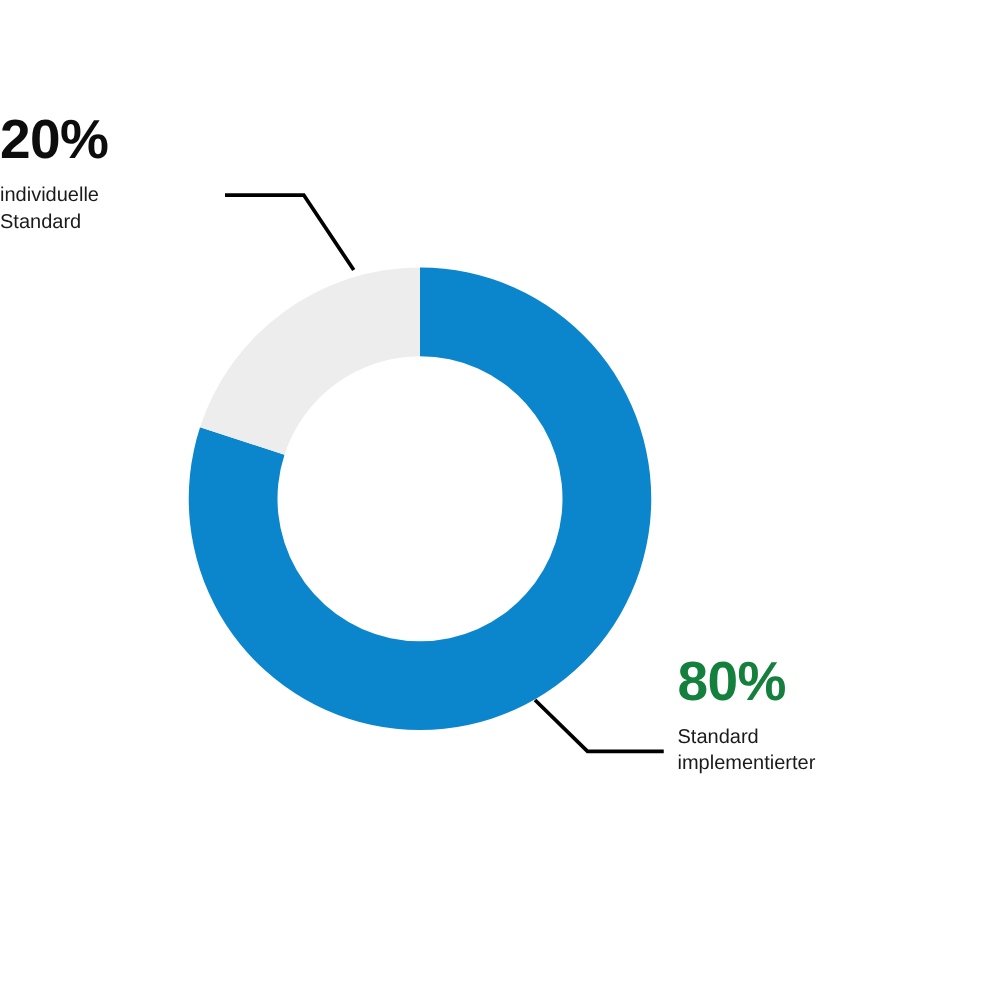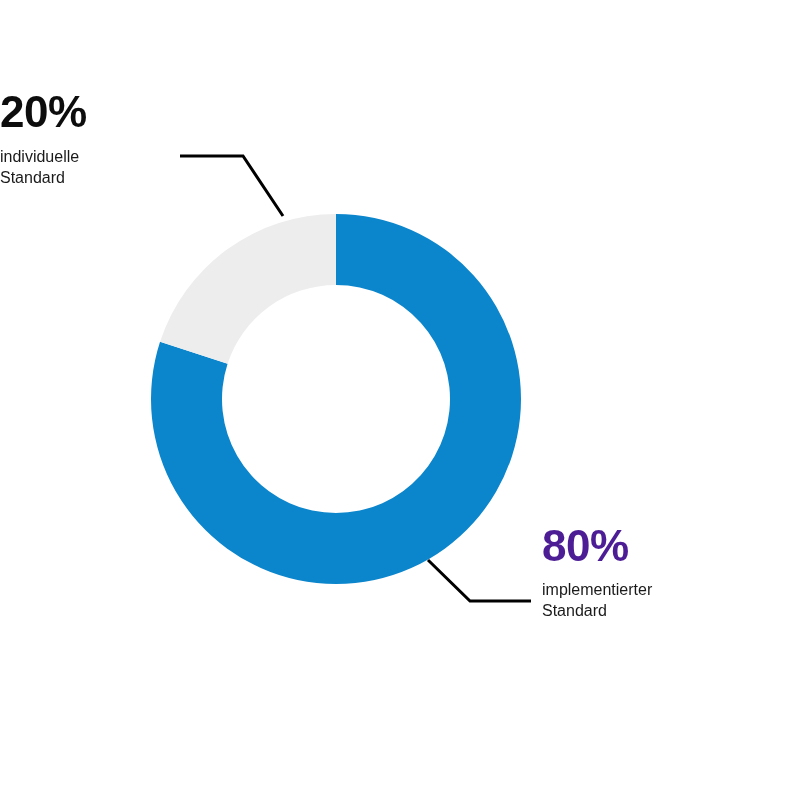--- a/index.html
+++ b/index.html
@@ -83,18 +83,18 @@
     <polyline id="leader-standard" fill="none" stroke="#000000" stroke-width="3" stroke-linecap="butt" stroke-linejoin="miter" points="428,560 470,601 531,601"></polyline>
   </svg>
 
   <div class="label-block" id="callout-custom">
     <div class="label-pct" style="color: rgb(13, 13, 13);">20%</div>
     <div class="label-desc">individuelle</div>
     <div class="label-desc">Standard</div>
   </div>
 
   <div class="label-block" id="callout-standard">
-    <div class="label-pct" style="color: #4c1d95;">80%</div>
+    <div class="label-pct" style="color: #15803d;">80%</div>
+    <div class="label-desc">Standard</div>
     <div class="label-desc">implementierter</div>
-    <div class="label-desc">Standard</div>
   </div>
 
 </div>
 
 </body></html>

